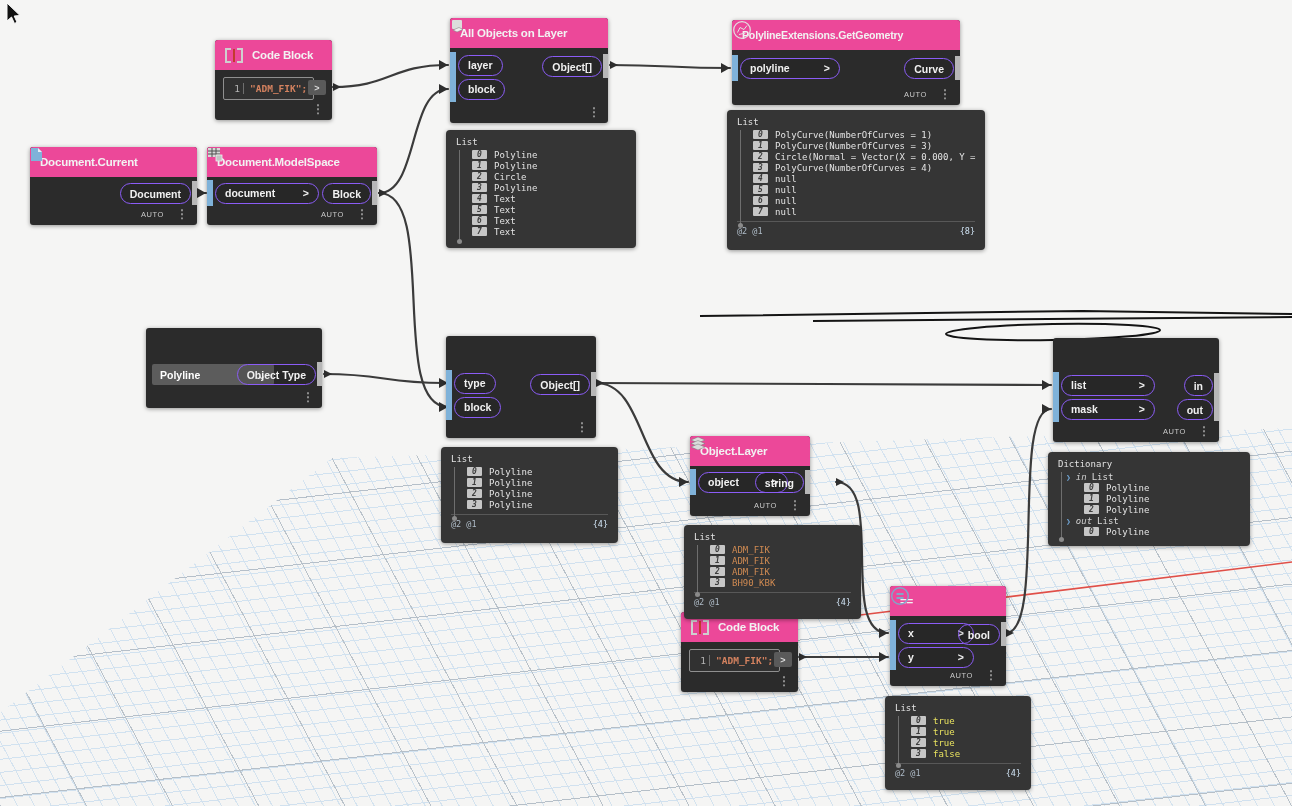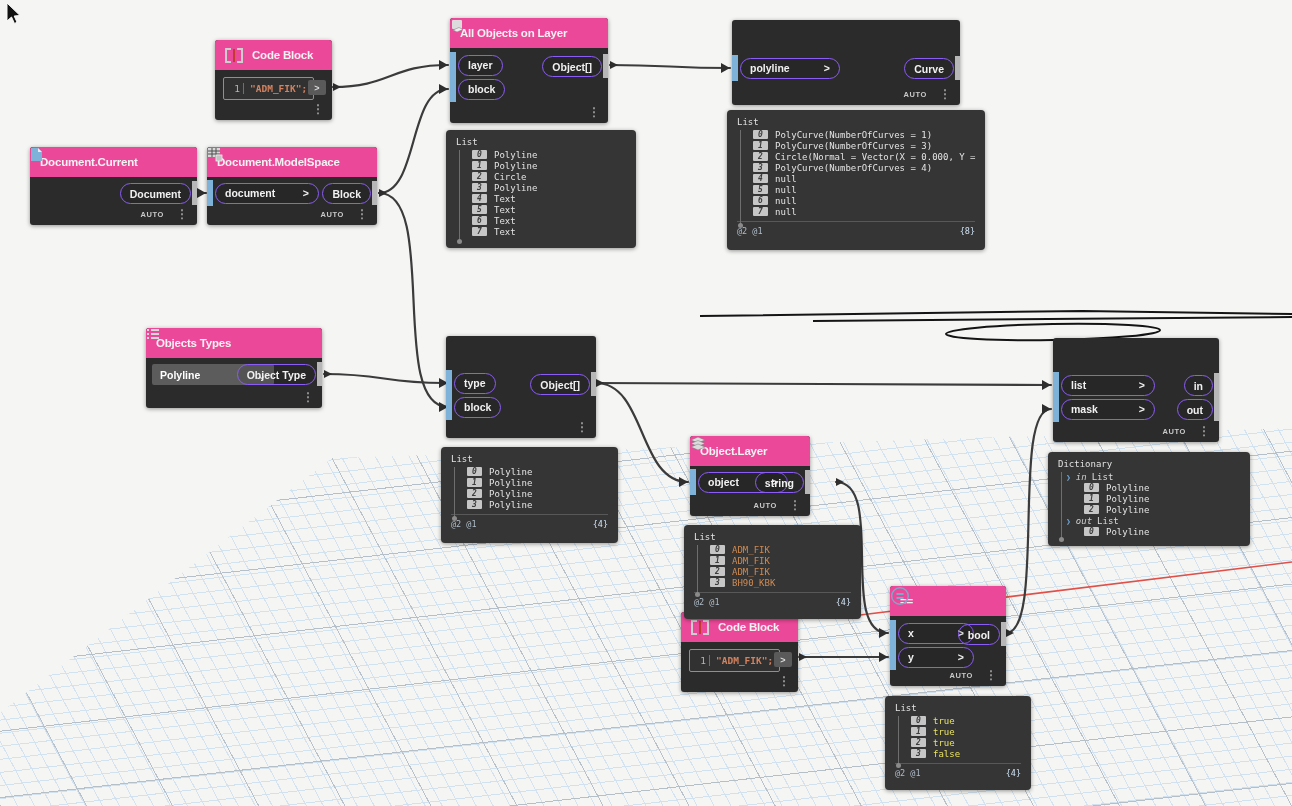--- a/index.html
+++ b/index.html
@@ -24,21 +24,21 @@
   .nhead.tight{font-size:10.6px;}
   .inport{position:absolute;left:0;display:flex;align-items:center;}
   .inbar{width:6px;height:26px;background:#7fb2d9;}
   .pill{margin-left:2px;border:1px solid #8b5cf6;border-radius:11px;height:19px;
         display:flex;align-items:center;padding:0 9px;color:#f1f1f1;font-size:10.5px;
         font-weight:bold;white-space:nowrap;background:rgba(0,0,0,.08);}
   .pill.spread{justify-content:space-between;}
   .outport{position:absolute;display:flex;align-items:center;}
   .outstub{position:absolute;right:0;width:5px;height:24px;background:#b7b7b7;}
   .nfoot{position:absolute;display:flex;gap:12px;align-items:center;}
-  .auto{color:#c9c9c9;font-size:7.5px;font-weight:bold;letter-spacing:.6px;}
+  .auto{color:#c9c9c9;font-size:7.5px;font-weight:normal;letter-spacing:.6px;}
   .dots{color:#9d9d9d;font-size:12px;font-weight:bold;line-height:10px;}
   .dots::before{content:"\22EE";}
   
   .codebox{position:absolute;left:8px;top:37px;height:21px;border:1px solid #8f8f8f;
            border-radius:2px;display:flex;align-items:center;background:#313131;}
   .lineno{min-width:14px;text-align:right;color:#b5b5b5;font:9.5px "DejaVu Sans Mono",monospace;
           padding:0 3px 0 2px;border-right:1px solid #6f6f6f;}
   .codetext{padding:0 6px;font:bold 9.5px "DejaVu Sans Mono",monospace;color:#d4825f;}
   .codeout{position:absolute;right:6px;top:40px;width:18px;height:15px;background:#5a5a5a;
            border-radius:2px;color:#ddd;font-size:9px;font-weight:bold;display:flex;
@@ -161,20 +161,27 @@
         <span class="pill">block</span>
     </div>
     <span class="outstub" style="top:36px;"></span>
     <div class="outport" style="right:6px;top:38px;">
       <span class="pill">Object[]</span>
     </div>
     <span class="dots" style="position:absolute;right:8px;bottom:6px;"></span>
   </div>
 
   <div class="node" id="n-getgeo" style="left:732px;top:20px;width:228px;height:85px;">
+    <div class="nhead tight">
+      <svg width="20" height="20">
+          <circle cx="10" cy="10" r="8.3" fill="none" stroke="#e2e2e2" stroke-width="1.2"></circle>
+          <path d="M5.5 12.5l2.5-5 4 2 3-4M7 14.5l6.5-1.5" stroke="#e2e2e2" stroke-width="1" fill="none"></path>
+        </svg>
+      <span>PolylineExtensions.GetGeometry</span>
+    </div>
     <div class="inport" style="top:35px;">
       <span class="inbar"></span>
       <span class="pill spread" style="width:80px;">
           <span>polyline</span>
           <span>&gt;</span>
         </span>
     </div>
     <span class="outstub" style="top:36px;"></span>
     <div class="outport" style="right:6px;top:38px;">
       <span class="pill">Curve</span>
@@ -223,33 +230,20 @@
     <div class="outport" style="right:6px;top:36px;">
       <span class="pill">Block</span>
     </div>
     <div class="nfoot" style="right:9px;bottom:6px;">
       <span class="auto">AUTO</span>
       <span class="dots"></span>
     </div>
   </div>
 
   <div class="node" id="n-obj-types" style="left:146px;top:328px;width:176px;height:80px;">
-    <div class="nhead">
-      <svg width="14" height="12">
-          <g fill="#d8d8d8">
-            <rect x="1" y="1" width="2" height="2"></rect>
-            <rect x="5" y="1" width="8" height="2"></rect>
-            <rect x="1" y="5" width="2" height="2"></rect>
-            <rect x="5" y="5" width="8" height="2"></rect>
-            <rect x="1" y="9" width="2" height="2"></rect>
-            <rect x="5" y="9" width="8" height="2"></rect>
-          </g>
-        </svg>
-      <span>Objects Types</span>
-    </div>
     <div class="dropdown">
       <span>Polyline</span>
       <span class="ddcaret"></span>
     </div>
     <span class="outstub" style="top:34px;"></span>
     <div class="outport" style="right:6px;top:36px;">
       <span class="pill">Object Type</span>
     </div>
     <span class="dots" style="position:absolute;right:8px;bottom:6px;"></span>
   </div>

